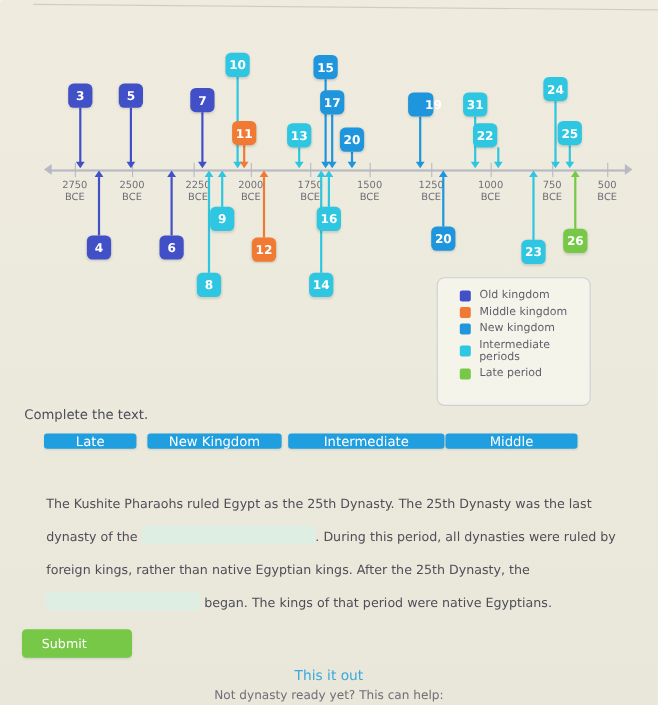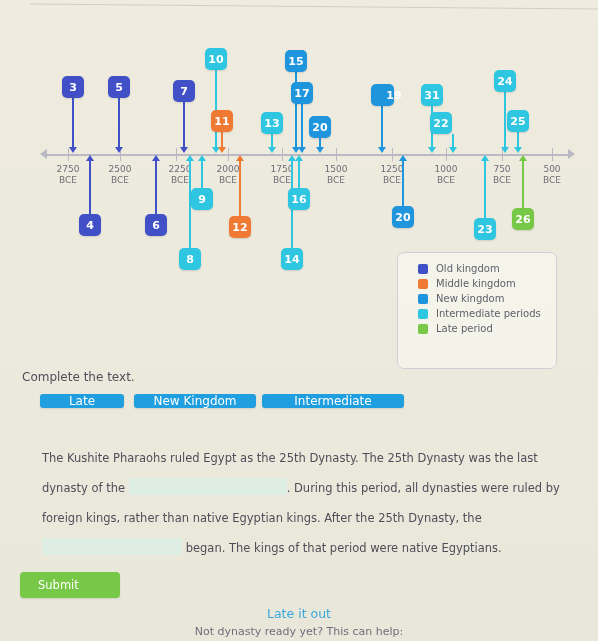--- a/index.html
+++ b/index.html
@@ -65,21 +65,21 @@
   }
   .stem { position: absolute; width: 2px; }
   .head { position: absolute; width: 0; height: 0;
     border-left: 4px solid transparent; border-right: 4px solid transparent; }
   .head.down { border-top-width: 6px; border-top-style: solid; }
   .head.up { border-bottom-width: 6px; border-bottom-style: solid; }
 
   
   #legend {
     position: absolute; left: 397px; top: 252px;
-    width: 160px; height: 117px;
+    width: 140px; height: 117px;
     border: 1px solid #cfcfd8;
     border-radius: 7px;
     background: rgba(252,251,245,0.55);
     padding: 10px 0 0 20px;
   }
   .legend-row { display: flex; align-items: center; margin-bottom: 4px; }
   .legend-swatch { width: 10px; height: 10px; border-radius: 2px; margin-right: 8px; }
   .legend-text { font-size: 10px; color: #5f5f6b; font-family: "DejaVu Sans", sans-serif; }
 
   
@@ -345,27 +345,28 @@
         <div class="legend-text">Late period</div>
       </div>
     </div>
 
   <div id="prompt">Complete the text.</div>
 
   <div id="options">
       <div class="opt" style="left: 0px; width: 84px; background: rgb(31, 158, 224);">Late</div>
       <div class="opt" style="left: 94px; width: 122px; background: rgb(31, 158, 224);">New Kingdom</div>
       <div class="opt" style="left: 222px; width: 142px; background: rgb(31, 158, 224);">Intermediate</div>
+      <div class="opt" style="left: 365px; width: 120px; background: rgb(31, 158, 224);">Middle</div>
     </div>
 
   <div id="para">
     <span>The Kushite Pharaohs ruled Egypt as the 25th Dynasty. The 25th Dynasty was the last dynasty of the</span>
     <span class="blank" id="blank1"></span><span>. During this period, all dynasties were ruled by foreign kings, rather than native Egyptian kings. After the 25th Dynasty, the</span>
     <span class="blank" id="blank2"></span>
     <span>began. The kings of that period were native Egyptians.</span>
   </div>
 
   <button id="submit">Submit</button>
 
-  <div id="workitout">Late it out</div>
+  <div id="workitout">This it out</div>
   <div id="hint">Not dynasty ready yet? This can help:</div>
 
 </div>
 
 </body></html>

